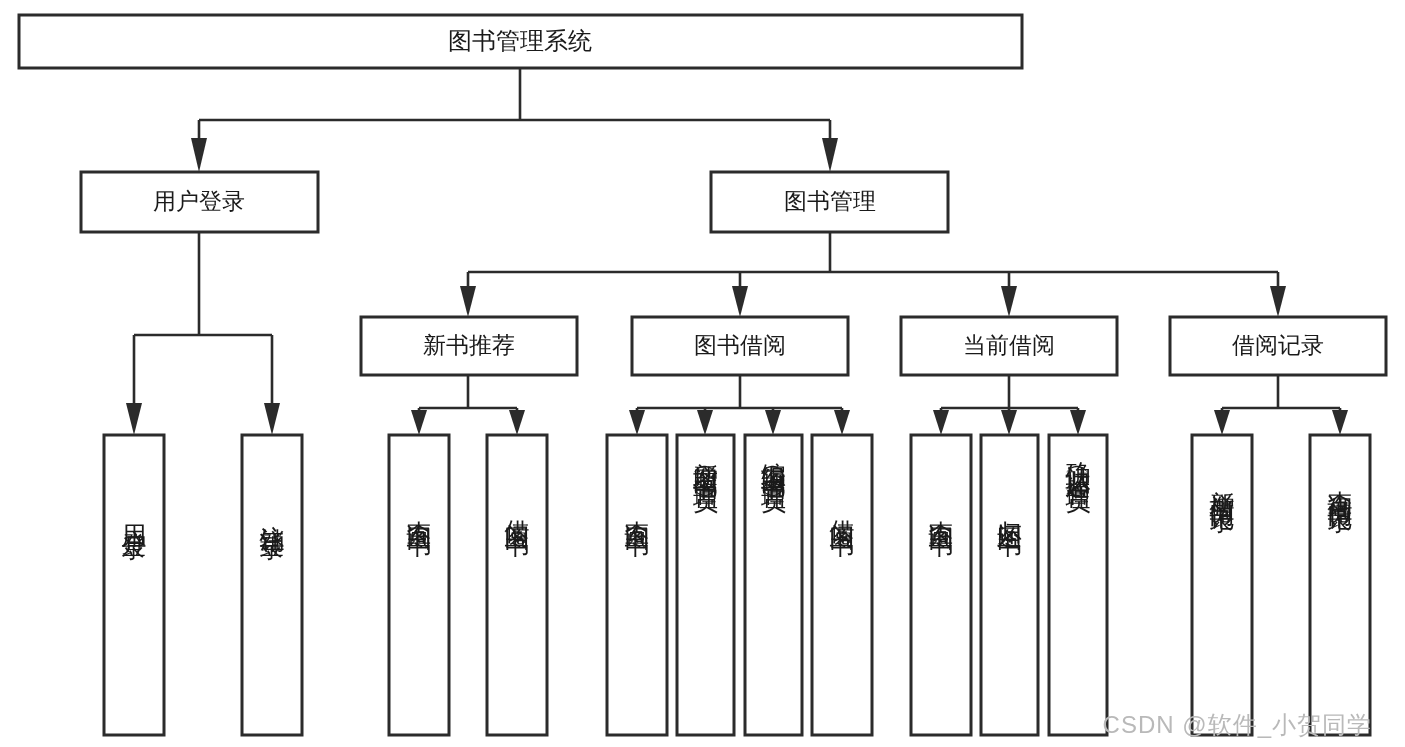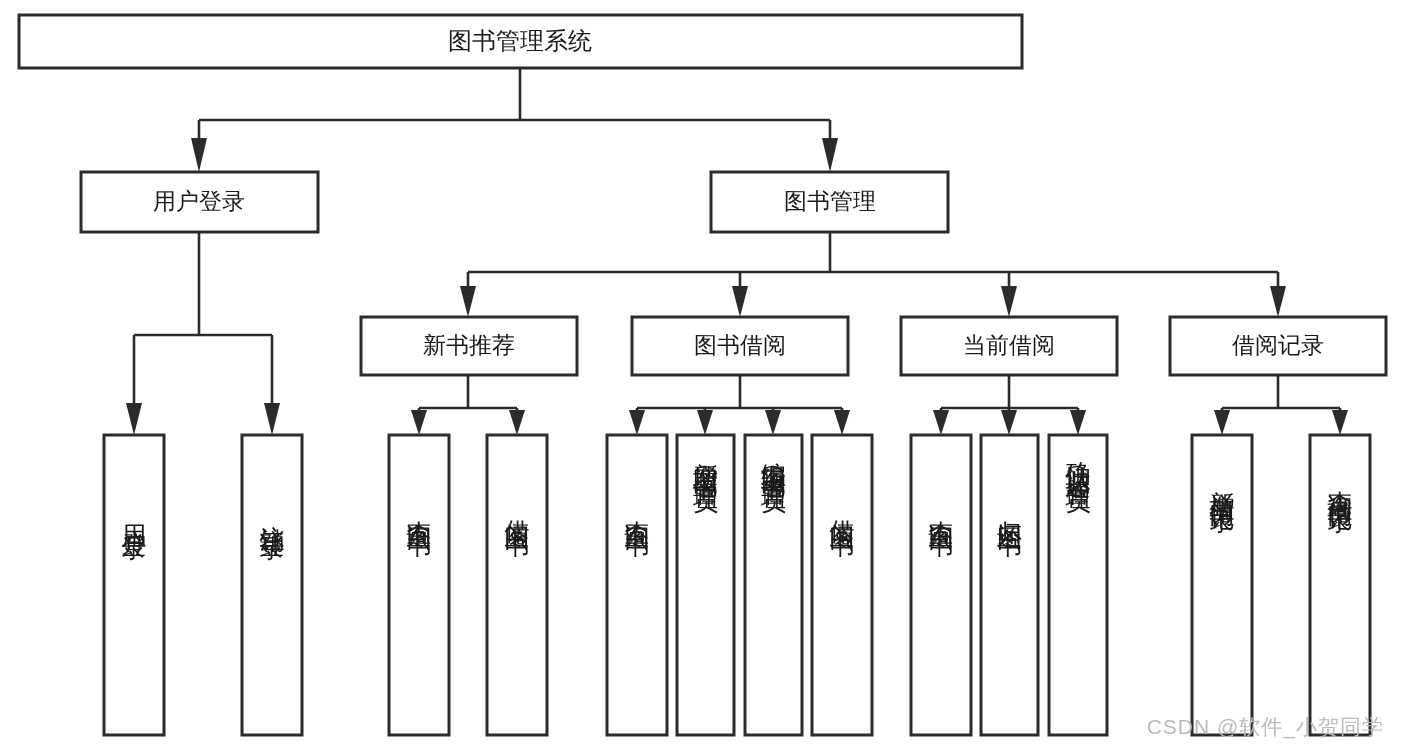--- a/index.html
+++ b/index.html
@@ -66,24 +66,24 @@
     text-orientation: upright;
     font-family: "Liberation Sans", "DejaVu Sans", sans-serif;
     font-size: 25px;
     letter-spacing: 4px;
     color: #1a1a1a;
     line-height: 1;
     white-space: nowrap;
   }
   .watermark {
     position: absolute;
-    right: 12px;
+    right: 24px;
     bottom: 6px;
     font-family: "Liberation Sans", "DejaVu Sans", sans-serif;
-    font-size: 21px;
+    font-size: 24px;
     color: #b9b9b9;
     letter-spacing: 1px;
     white-space: nowrap;
   }
 </style>
 </head>
 <body>
 
 <div id="diagram-root">
 

